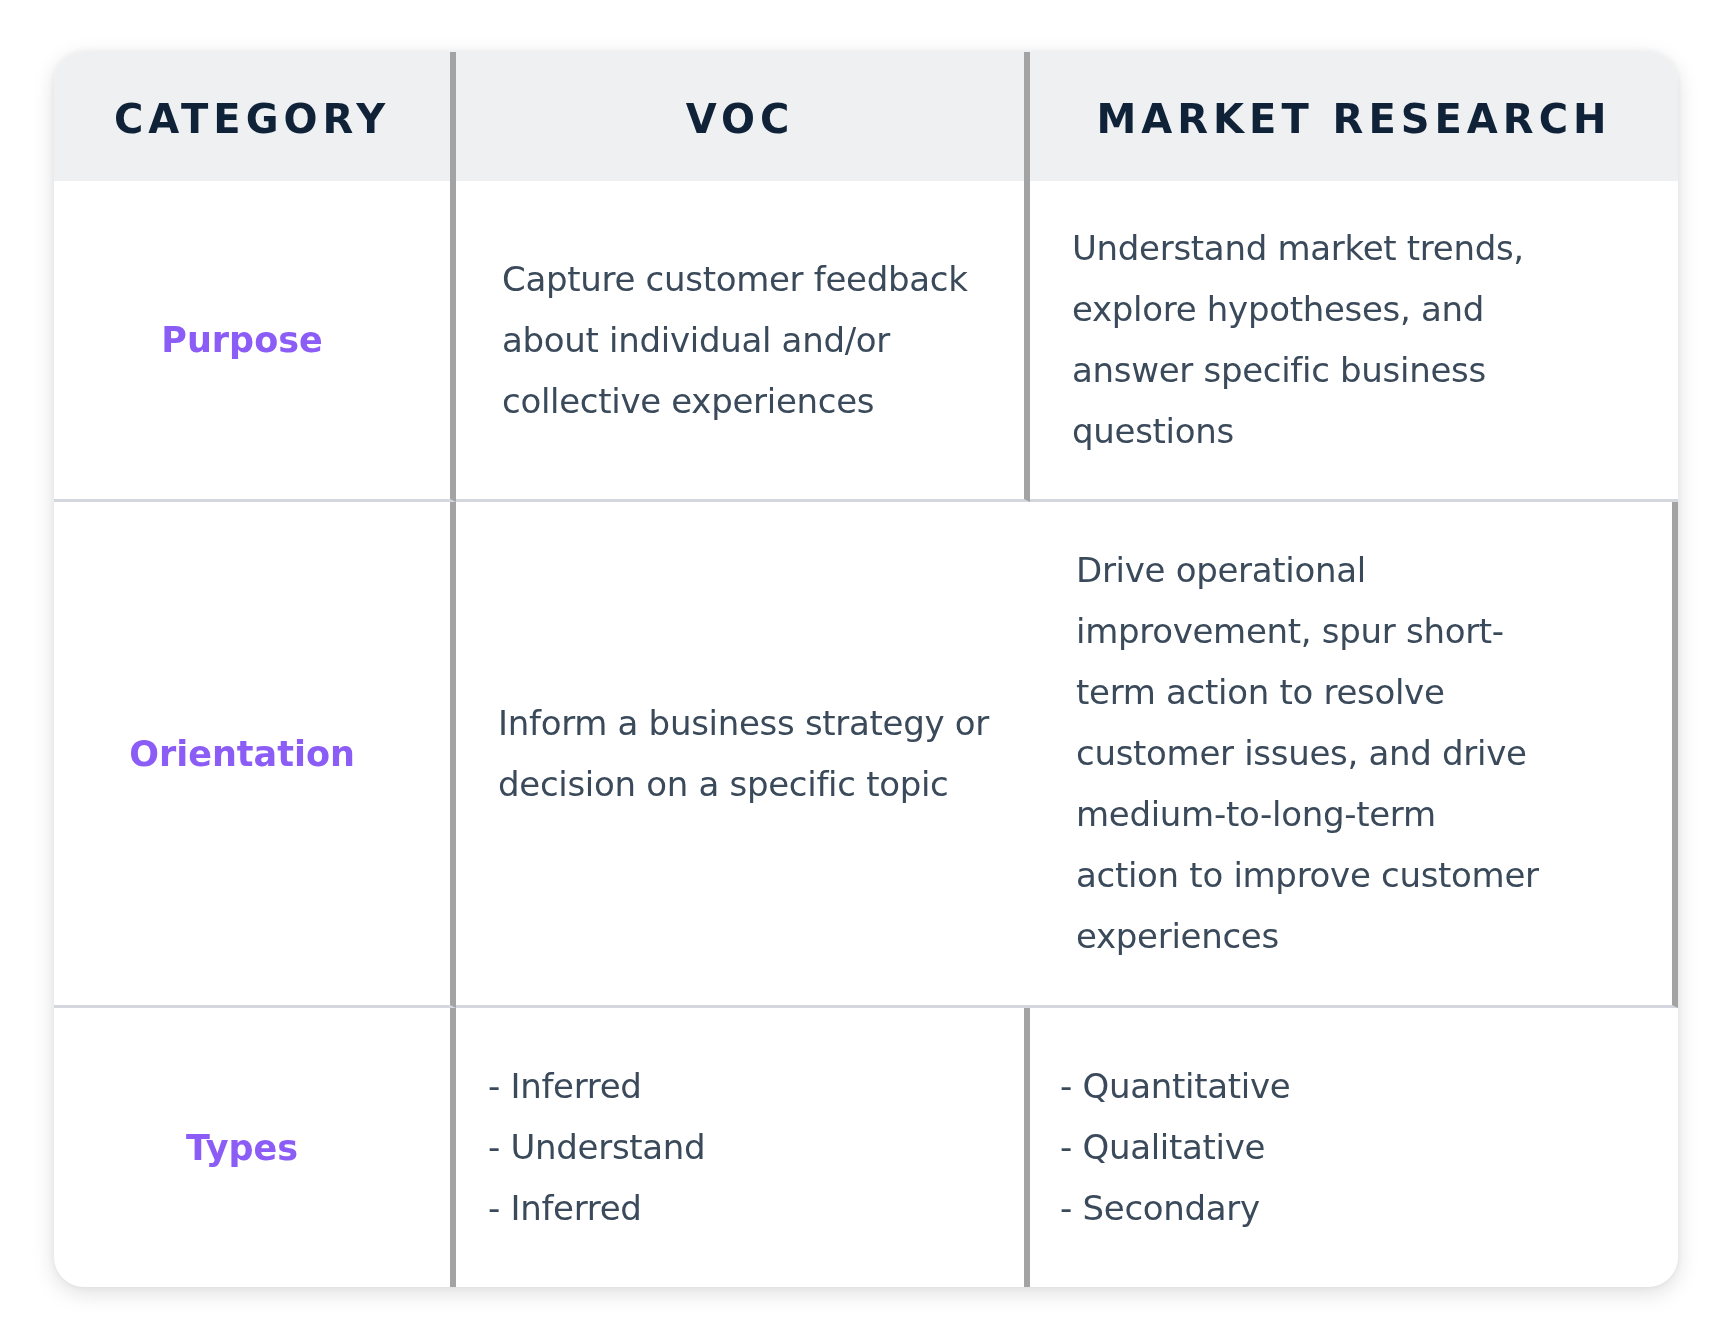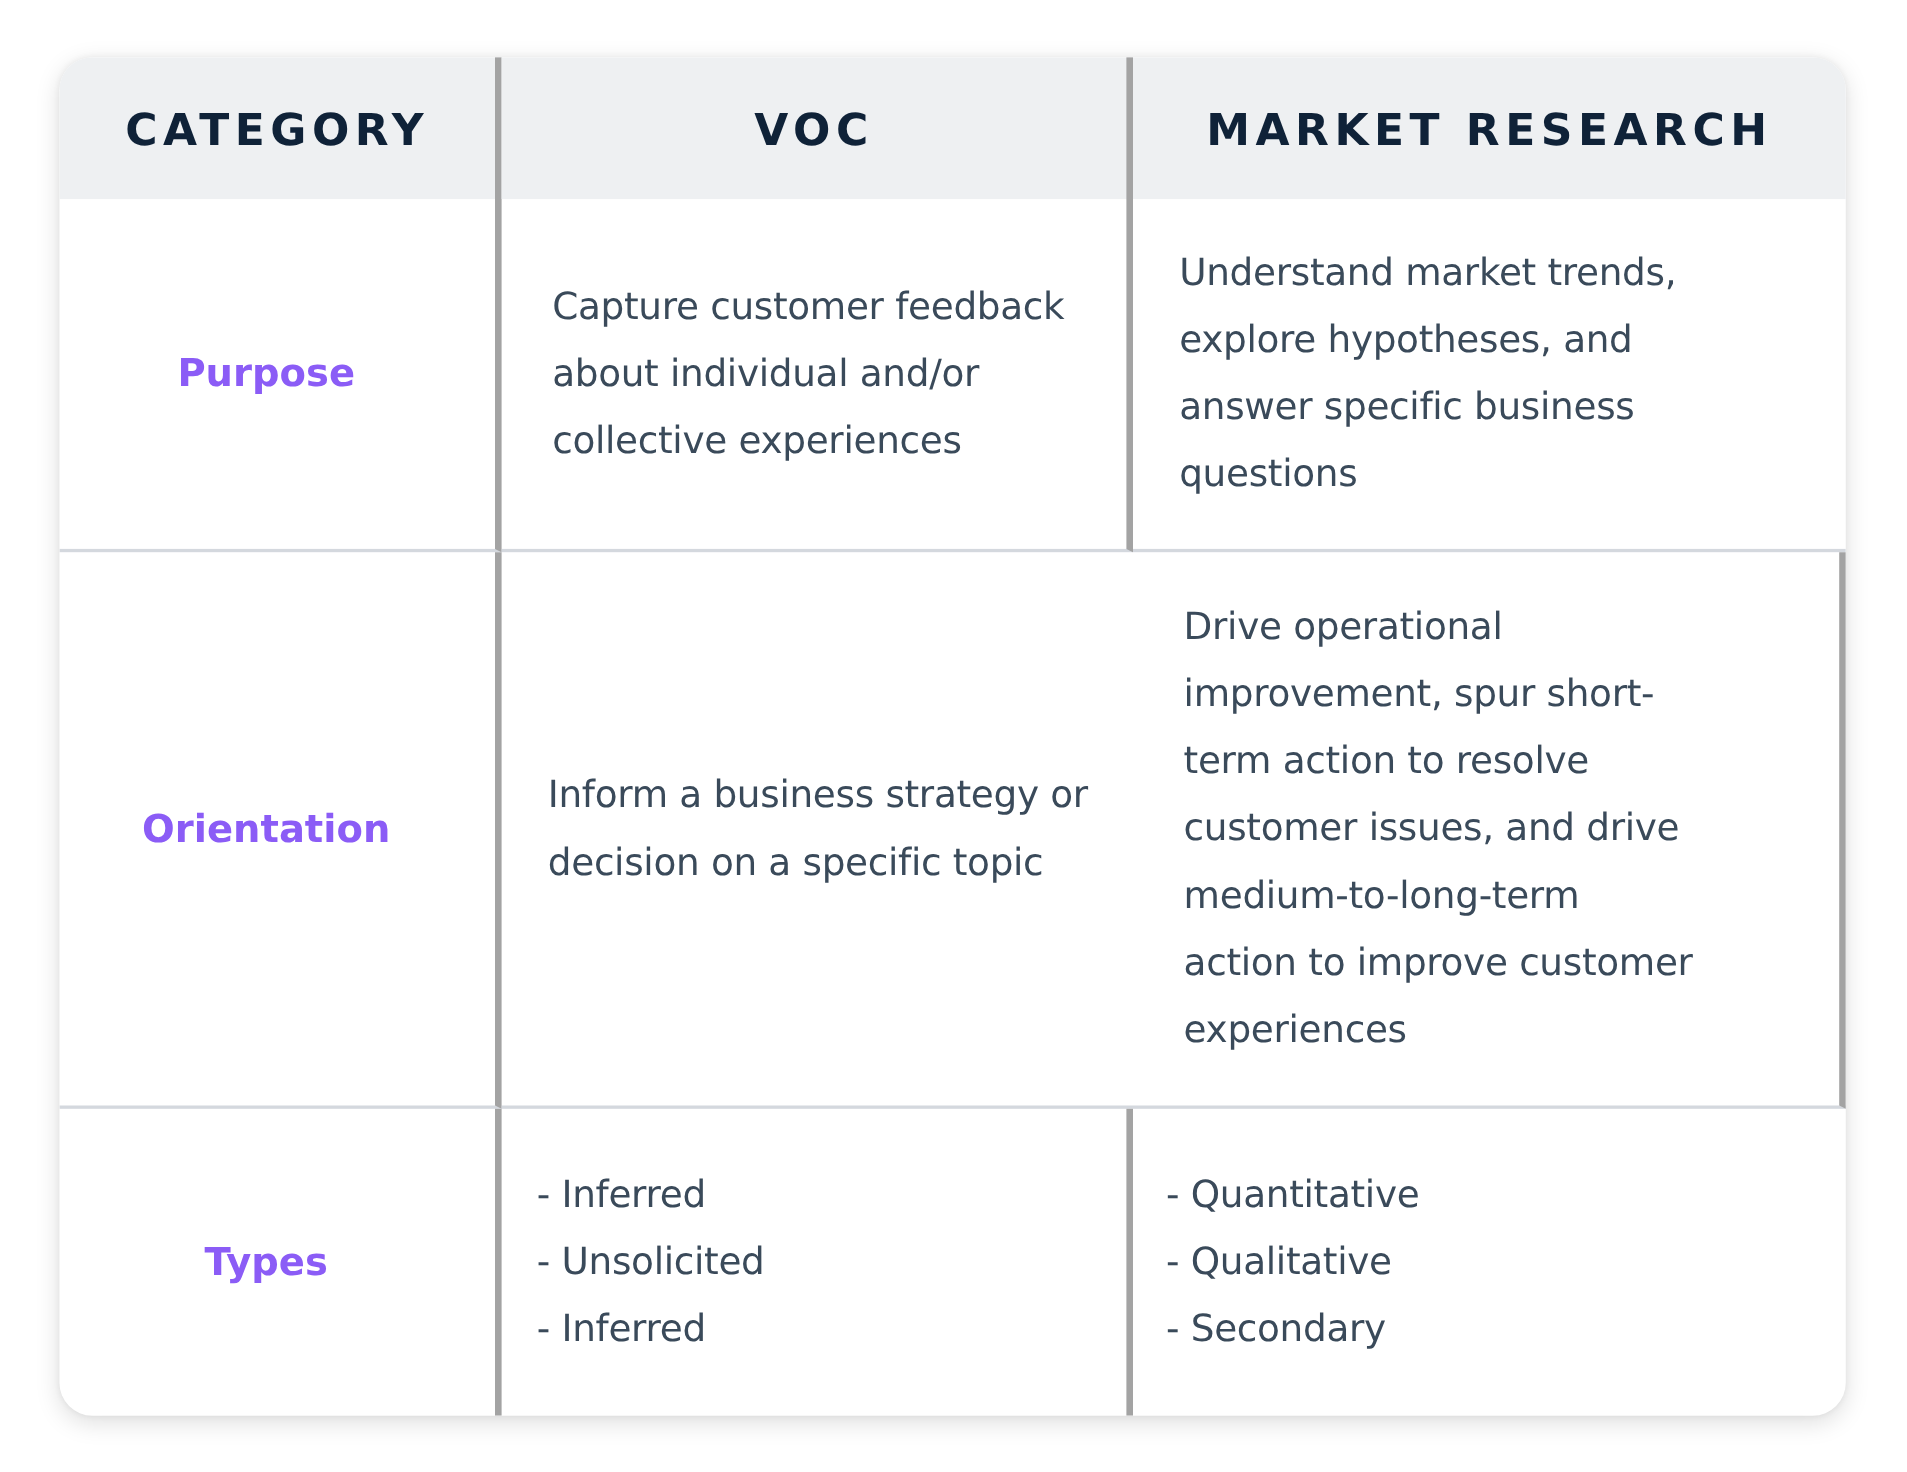--- a/index.html
+++ b/index.html
@@ -106,21 +106,21 @@
     <div class="cell body-text voc col-divider-r row-divider-b">
       <div class="p-wrap" style="max-width:470px;">Drive operational improvement, spur short-term action to resolve customer issues, and drive medium-to-long-term action to improve customer experiences</div>
     </div>
 
     <div class="cell label col-divider-r">
       <span>Types</span>
     </div>
     <div class="cell body-text col-divider-r">
       <ul class="list voc-list">
         <li>- Inferred</li>
-        <li>- Unsolicited</li>
+        <li>- Understand</li>
         <li>- Inferred</li>
       </ul>
     </div>
     <div class="cell body-text">
       <ul class="list mkt-list">
         <li>- Quantitative</li>
         <li>- Qualitative</li>
         <li>- Secondary</li>
       </ul>
     </div>

